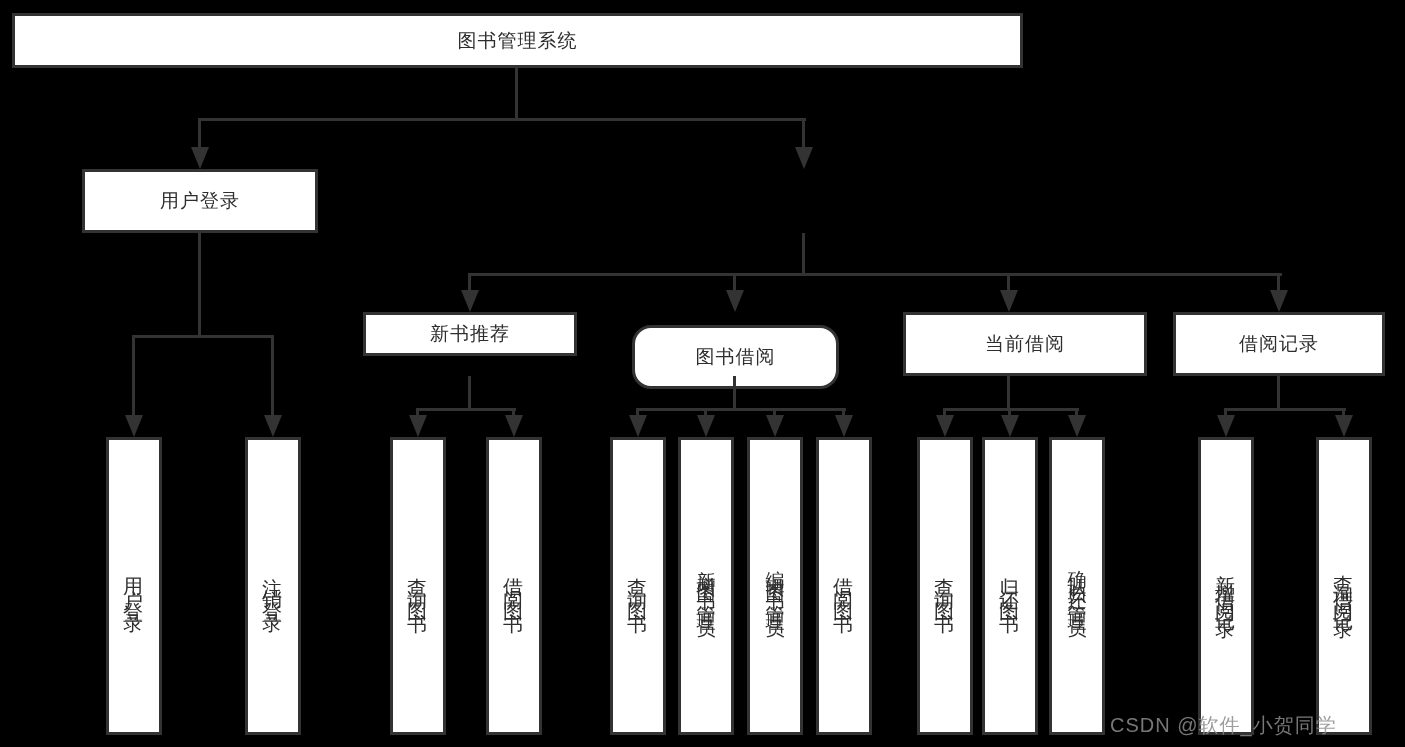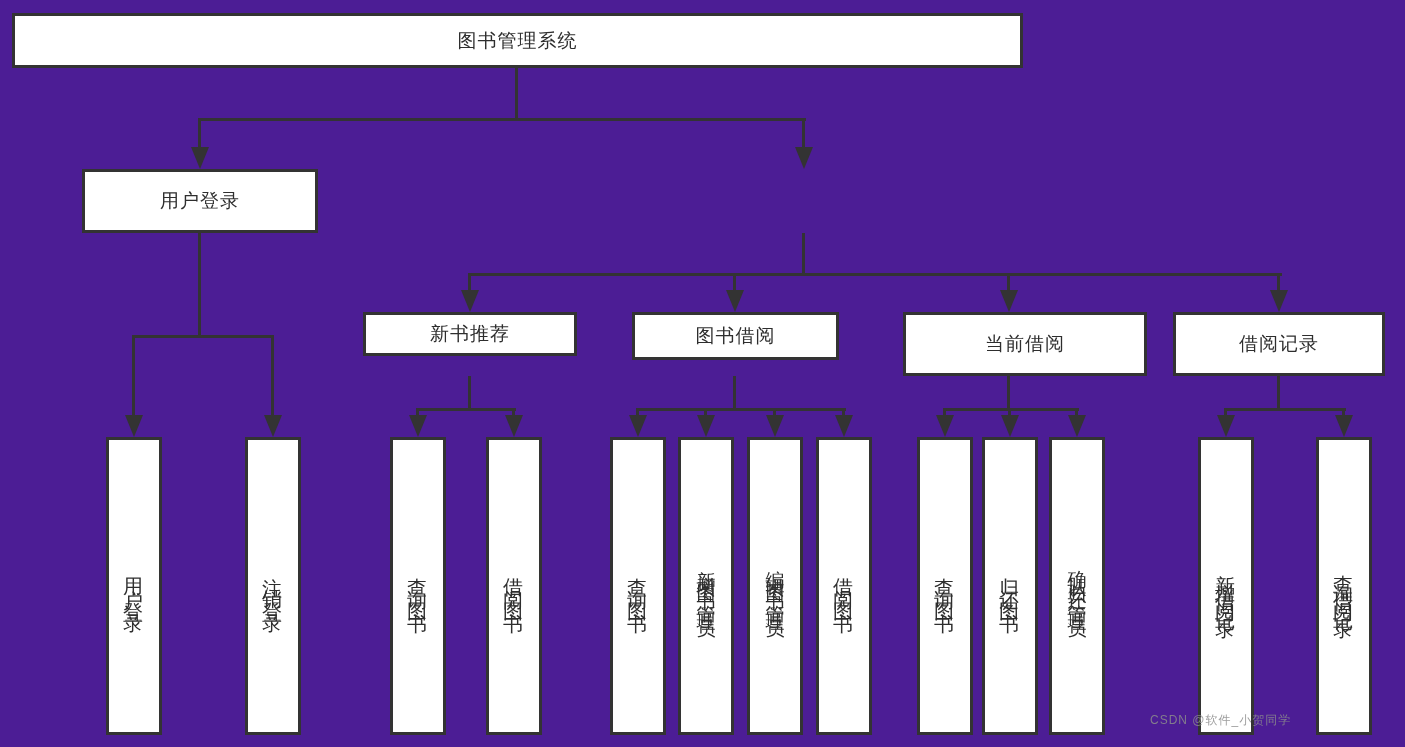--- a/index.html
+++ b/index.html
@@ -1,18 +1,18 @@
 <!DOCTYPE html>
 <html><head>
 <meta charset="utf-8">
 <title>图书管理系统</title>
 <style>
   html,body{margin:0;padding:0;background:#ffffff;}
   body{font-family:"Liberation Sans","DejaVu Sans",sans-serif;}
-  #canvas{position:relative;width:1405px;height:747px;background:#4c1d95;overflow:hidden;}
+  #canvas{position:relative;width:1405px;height:747px;background:#000000;overflow:hidden;}
 
   
   .node{
     position:absolute;
     box-sizing:border-box;
     border:3px solid #333333;
     background:#ffffff;
     display:flex;
     align-items:center;
     justify-content:center;
@@ -37,22 +37,22 @@
   .hl{position:absolute;height:3px;background:#333333;}
   .ar{
     position:absolute;width:0;height:0;
     border-left:9px solid transparent;
     border-right:9px solid transparent;
     border-top:22px solid #333333;
   }
 
   .watermark{
     position:absolute;
-    left:1150px;top:712px;
-    font-size:12px;
+    left:1110px;top:712px;
+    font-size:20px;
     color:rgba(140,140,140,0.85);
     letter-spacing:1px;
     white-space:nowrap;
   }
 </style>
 </head>
 <body>
 
 <div id="canvas">
 
@@ -85,21 +85,21 @@
   <div class="vl" style="left:733px;top:273px;height:19px;"></div>
   <div class="ar" style="left:726px;top:290px;"></div>
   <div class="vl" style="left:1007px;top:273px;height:19px;"></div>
   <div class="ar" style="left:1000px;top:290px;"></div>
   <div class="vl" style="left:1277px;top:273px;height:19px;"></div>
   <div class="ar" style="left:1270px;top:290px;"></div>
 
   <div class="node hnode" style="left:363px;top:312px;width:214px;height:44px;">
     <span>新书推荐</span>
   </div>
-  <div class="node hnode" style="left:632px;top:312px;width:207px;height:48px;">
+  <div class="node hnode" style="left:632px;top:325px;width:207px;height:64px;border-radius:19px;">
     <span>图书借阅</span>
   </div>
   <div class="node hnode" style="left:903px;top:312px;width:244px;height:64px;">
     <span>当前借阅</span>
   </div>
   <div class="node hnode" style="left:1173px;top:312px;width:212px;height:64px;">
     <span>借阅记录</span>
   </div>
 
   <div class="vl" style="left:468px;top:376px;height:35px;"></div>

